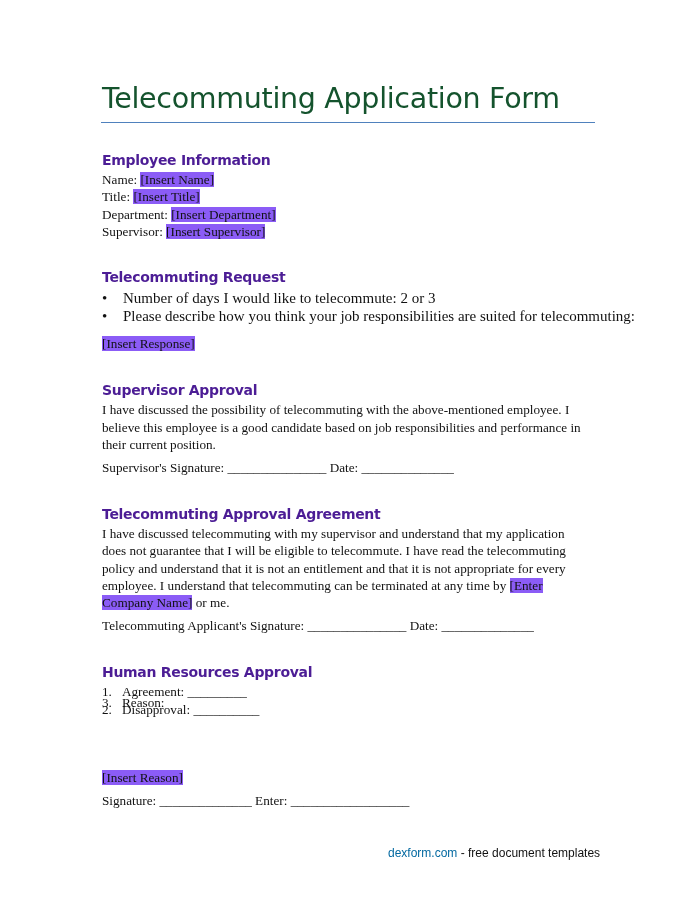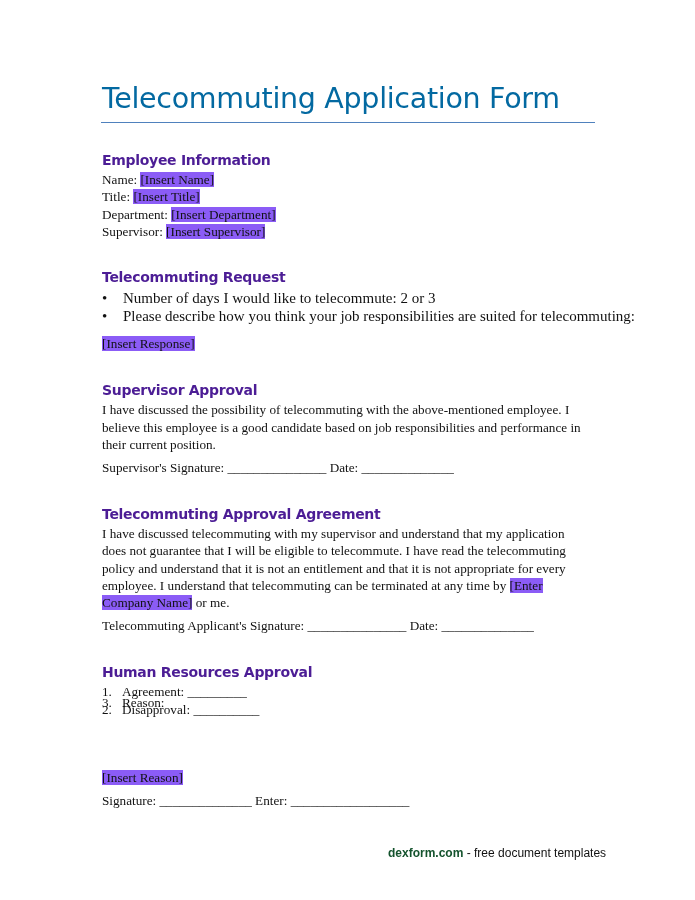--- a/index.html
+++ b/index.html
@@ -1,31 +1,31 @@
 <!DOCTYPE html>
 <html><head>
 <meta charset="utf-8">
 <style>
   html, body { margin: 0; padding: 0; background: #ffffff; }
   body { width: 695px; height: 900px; position: relative; overflow: hidden;
          font-family: "DejaVu Serif", "Liberation Serif", serif; color: #111; }
   .title { position: absolute; left: 102px; top: 82px; font-family: "DejaVu Sans", "Liberation Sans", sans-serif;
-           font-size: 28.5px; color: #0369a1; letter-spacing: -0.3px; white-space: nowrap; }
+           font-size: 28.5px; color: #14532d; letter-spacing: -0.3px; white-space: nowrap; }
   .title-rule { position: absolute; left: 101px; top: 122px; width: 494px; height: 1px; background: #4f81bd; }
   .h { position: absolute; left: 102px; font-family: "DejaVu Sans", "Liberation Sans", sans-serif;
        font-weight: bold; font-size: 14px; color: #4c1d95; white-space: nowrap; letter-spacing: -0.3px; }
   .line { position: absolute; left: 102px; font-family: "Liberation Serif", serif; font-size: 13.2px;
           white-space: nowrap; line-height: 17px; }
   .hl { background: #8b5cf6; }
   .bullet { position: absolute; left: 102px; font-family: Liberation Serif, serif; font-size: 15px; white-space: nowrap; }
   .bullet .dot { display: inline-block; width: 21px; }
   .num { display: inline-block; width: 20px; }
   .footer { position: absolute; left: 388px; top: 846px; font-family: "Liberation Sans", sans-serif; font-size: 12px;
             white-space: nowrap; color: #111; }
-  .footer .brand { color: #14532d; font-weight: bold; }
+  .footer .brand { color: #0369a1; }
 </style>
 </head>
 <body>
 
 <div>
 
   <div class="title">Telecommuting Application Form</div>
   <div class="title-rule"></div>
 
   <div class="h" style="top:152px">Employee Information</div>

